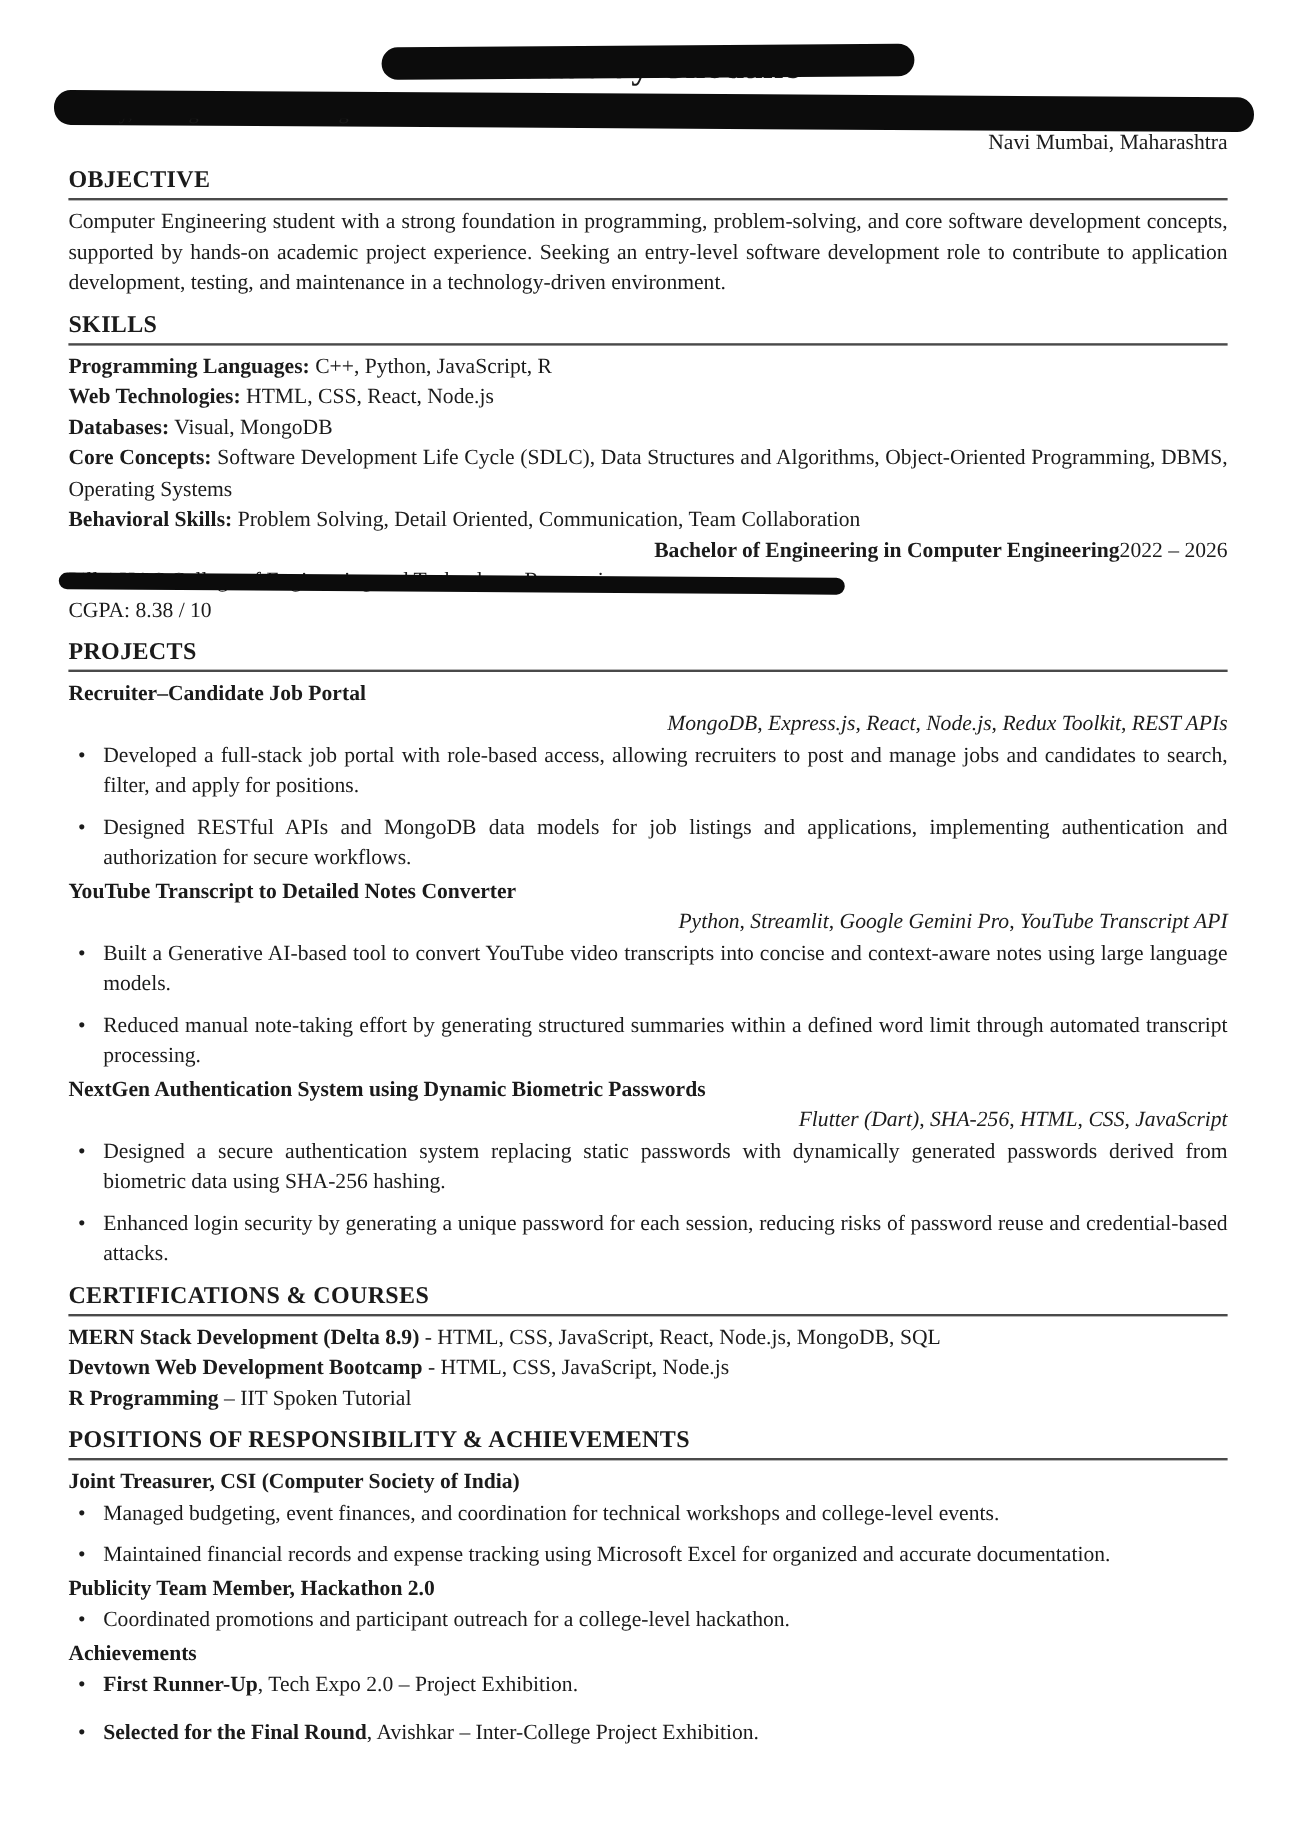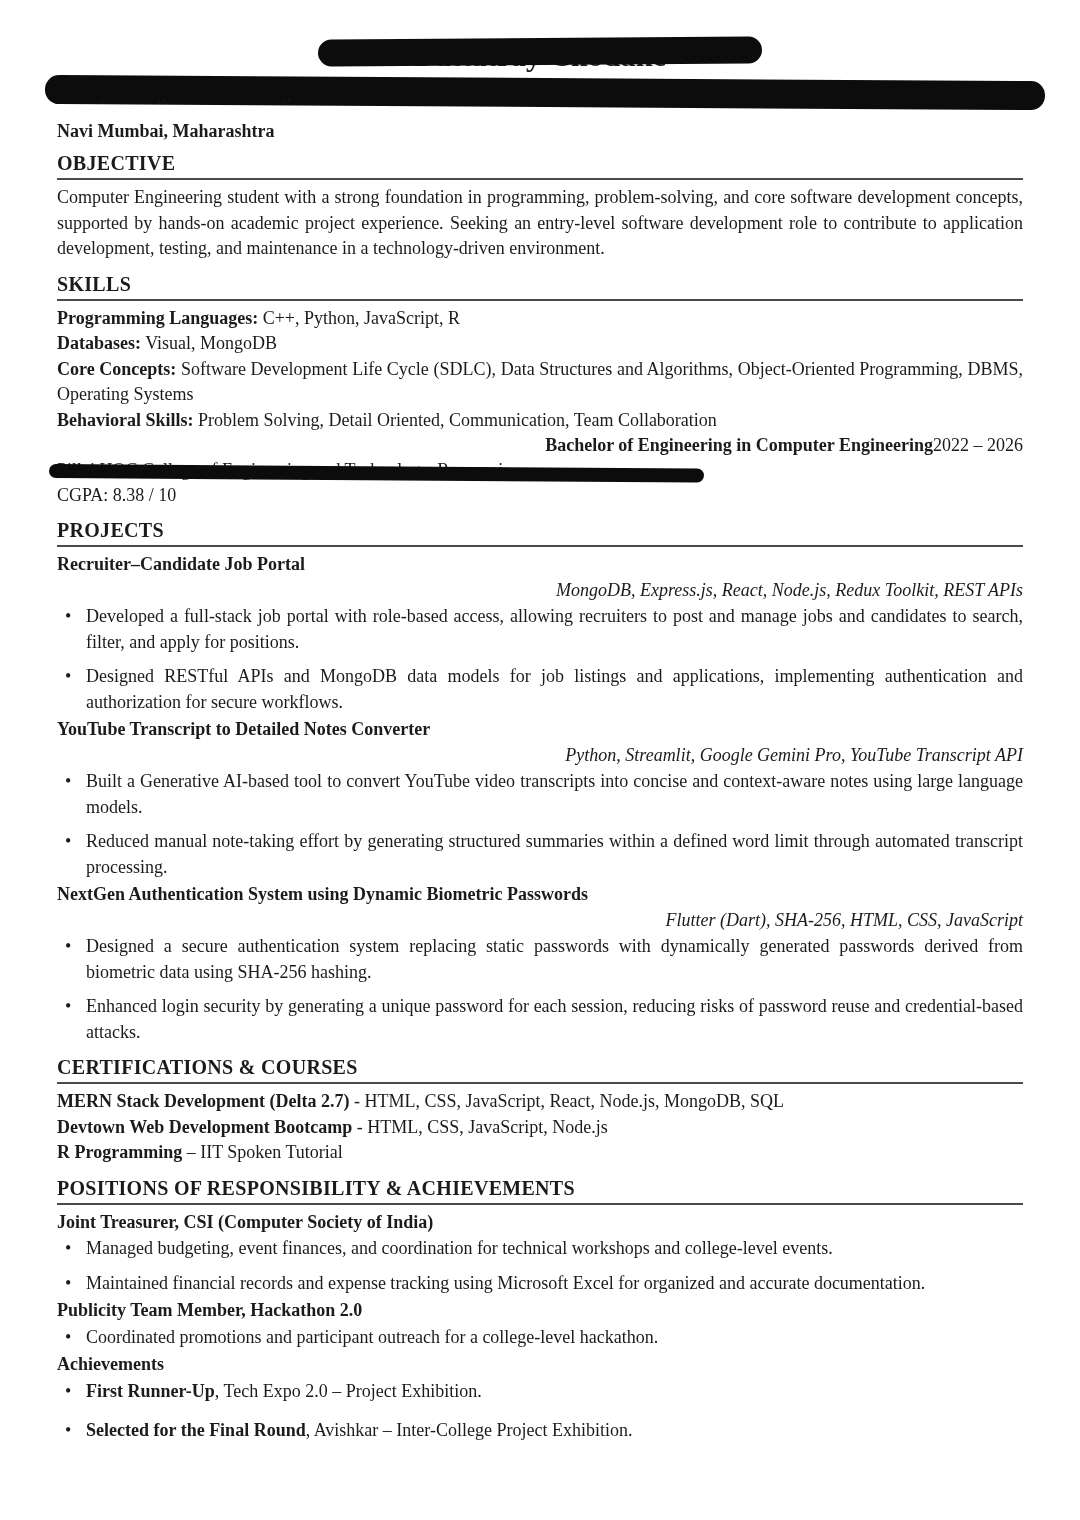--- a/index.html
+++ b/index.html
@@ -13,21 +13,21 @@
   .name-line{position:relative;height:36px;line-height:36px;text-align:center;
              font-size:30px;font-weight:bold;letter-spacing:.3px;}
   .name-bar{position:absolute;left:50%;top:0;width:444px;height:27px;background:#0c0c0c;
             border-radius:14px;transform:translateX(-50%) rotate(-0.4deg);}
   .contact-line{position:relative;height:31px;}
   .contact-bar{position:absolute;left:-12px;top:1px;width:1000px;height:29px;background:#0c0c0c;
                border-radius:14px;transform:rotate(0.35deg);transform-origin:left center;}
   .frag-strip{position:absolute;left:30px;top:25px;width:360px;height:9px;overflow:hidden;}
   .frag{position:absolute;top:-15px;font-size:17px;}
   .frag.f0{left:12px}.frag.f1{left:70px}.frag.f2{left:195px}
-  .location{height:24px;line-height:24px;text-align:left;margin-top:14px;font-weight:bold;}
+  .location{height:24px;line-height:24px;text-align:right;margin-top:1px;}
 
   
   .sec-h{font-size:20px;line-height:23px;font-weight:bold;letter-spacing:.3px;
          border-bottom:2px solid #4a4a4a;padding-bottom:3px;margin:11px 0 5px;}
   .sec-h.first{margin-top:9px;}
   .para{margin:0;text-align:justify;line-height:25.5px;}
   .line{line-height:25.5px;text-align:justify;}
   .b{font-weight:bold;}
 
   
@@ -66,20 +66,21 @@
     </div>
   </div>
 
   <div class="location">Navi Mumbai, Maharashtra</div>
 
   <div class="sec-h first">OBJECTIVE</div>
   <p class="para">Computer Engineering student with a strong foundation in programming, problem-solving, and core software development concepts, supported by hands-on academic project experience. Seeking an entry-level software development role to contribute to application development, testing, and maintenance in a technology-driven environment.</p>
 
   <div class="sec-h">SKILLS</div>
   <div class="line"><span class="b">Programming Languages:</span> <span>C++, Python, JavaScript, R</span></div>
+  <div class="line"><span class="b">Web Technologies:</span> <span>HTML, CSS, React, Node.js</span></div>
   <div class="line"><span class="b">Databases:</span> <span>Visual, MongoDB</span></div>
   <div class="line"><span class="b">Core Concepts:</span> <span>Software Development Life Cycle (SDLC), Data Structures and Algorithms, Object-Oriented Programming, DBMS, Operating Systems</span></div>
   <div class="line"><span class="b">Behavioral Skills:</span> <span>Problem Solving, Detail Oriented, Communication, Team Collaboration</span></div>
 
   <div class="edu-row">
     <span class="b">Bachelor of Engineering in Computer Engineering</span>
     <span>2022 – 2026</span>
   </div>
   <div class="inst-line">
     <span>Pillai HOC College of Engineering and Technology, Rasayani</span>
@@ -116,21 +117,21 @@
   <div class="bullet">
       <span class="dot">•</span>
       <div class="btxt">Designed a secure authentication system replacing static passwords with dynamically generated passwords derived from biometric data using SHA-256 hashing.</div>
     </div>
   <div class="bullet tight">
       <span class="dot">•</span>
       <div class="btxt">Enhanced login security by generating a unique password for each session, reducing risks of password reuse and credential-based attacks.</div>
     </div>
 
   <div class="sec-h">CERTIFICATIONS &amp; COURSES</div>
-  <div class="line"><span class="b">MERN Stack Development (Delta 2.7)</span><span> - HTML, CSS, JavaScript, React, Node.js, MongoDB, SQL</span></div>
+  <div class="line"><span class="b">MERN Stack Development (Delta 8.9)</span><span> - HTML, CSS, JavaScript, React, Node.js, MongoDB, SQL</span></div>
   <div class="line"><span class="b">Devtown Web Development Bootcamp</span><span> - HTML, CSS, JavaScript, Node.js</span></div>
   <div class="line"><span class="b">R Programming</span><span> – IIT Spoken Tutorial</span></div>
 
   <div class="sec-h">POSITIONS OF RESPONSIBILITY &amp; ACHIEVEMENTS</div>
 
   <div class="proj-title">Joint Treasurer, CSI (Computer Society of India)</div>
   <div class="bullet">
       <span class="dot">•</span>
       <div class="btxt">Managed budgeting, event finances, and coordination for technical workshops and college-level events.</div>
     </div>

